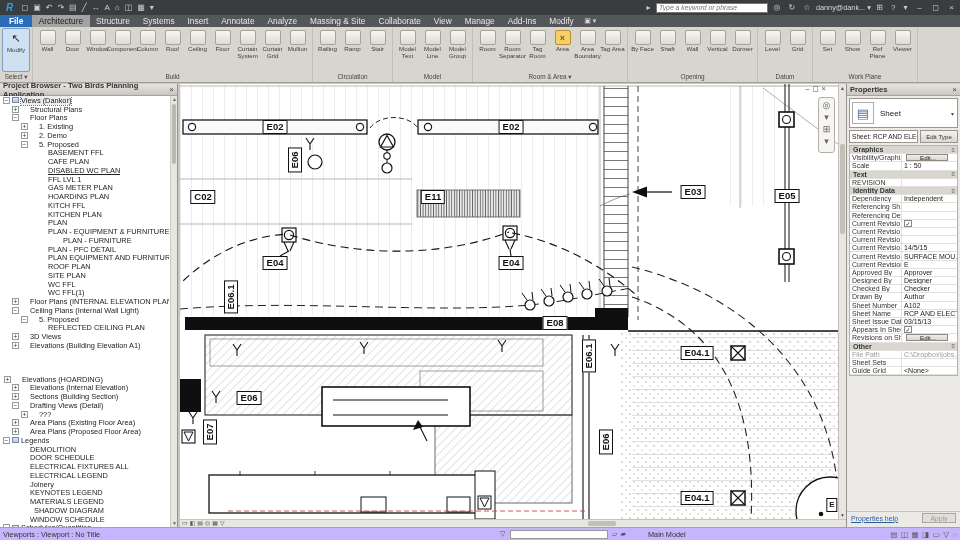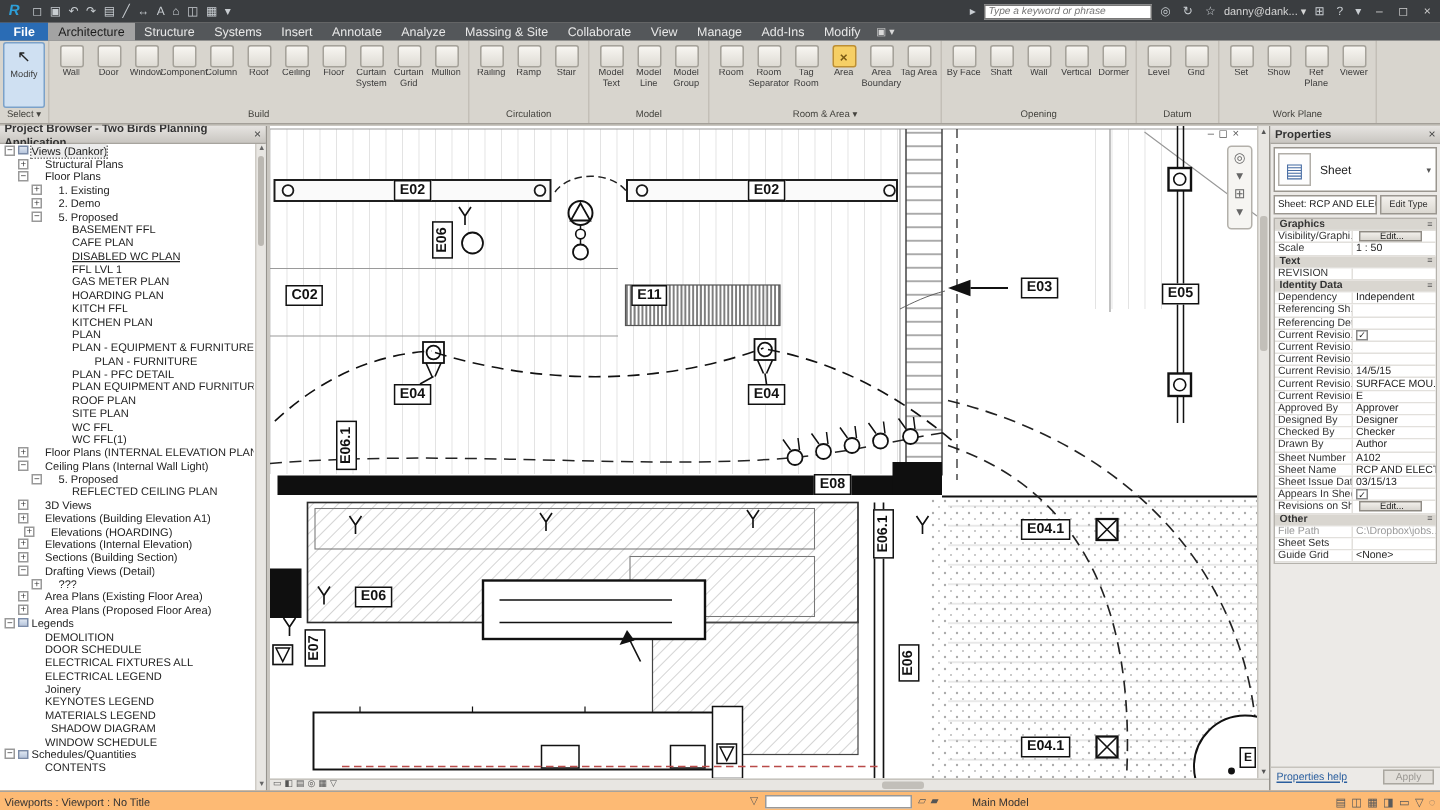--- a/index.html
+++ b/index.html
@@ -116,21 +116,21 @@
   .prow.chk .pvalue{flex:none;width:8px;height:7px;border:1px solid #888;margin-left:2px;
     justify-content:center;font-size:6px;padding:0}
   .prow.dim .plabel,.prow.dim .pvalue{color:#999}
   #pfoot{position:absolute;left:0;right:0;bottom:3px;height:13px;display:flex;align-items:center;
     padding:0 4px;border-top:1px solid #c6c3bd}
   #pfoot a{font-size:7px;color:#2a5e9e;text-decoration:underline}
   #pfoot .apply{margin-left:auto;width:34px;height:10px;border:1px solid #aaa7a0;background:#e2dfda;
     color:#9b9893;font-size:6.8px;text-align:center;line-height:9px}
 
   
-  #statusbar{position:absolute;left:0;bottom:0;width:960px;height:13px;background:#fdba74;
+  #statusbar{position:absolute;left:0;bottom:0;width:960px;height:13px;background:#c4b5fd;
     border-top:1px solid #a5a29c;z-index:45;font-size:7.3px;color:#333}
   #statusbar .sbleft{position:absolute;left:3px;top:2px}
   #sbfunnel{position:absolute;left:500px;top:2px;font-size:7px;color:#555}
   #sbinput{position:absolute;left:510px;top:1.5px;width:98px;height:9px;background:#fff;border:1px solid #999}
   #sbicons1{position:absolute;left:612px;top:2px;display:flex;gap:3px;font-size:7px;color:#555}
   #sbmodel{position:absolute;left:648px;top:2px;white-space:nowrap}
   #sbicons2{position:absolute;right:3px;top:1.5px;display:flex;gap:3.5px;font-size:7.5px;color:#5a5a5a}
 </style>
 </head>
 <body>
@@ -625,21 +625,21 @@
         <span class="ticon"></span>
         <span class="tlabel">3D Views</span>
       </div>
 
       <div class="trow" style="padding-left: 12px;">
         <span class="texp">+</span>
         <span class="ticon"></span>
         <span class="tlabel">Elevations (Building Elevation A1)</span>
       </div>
 
-      <div class="trow" style="padding-left: 16px;">
+      <div class="trow" style="padding-left: 4px; margin-top: 25px;">
         <span class="texp">+</span>
         <span class="ticon"></span>
         <span class="tlabel">Elevations (HOARDING)</span>
       </div>
 
       <div class="trow" style="padding-left: 12px;">
         <span class="texp">+</span>
         <span class="ticon"></span>
         <span class="tlabel">Elevations (Internal Elevation)</span>
       </div>

